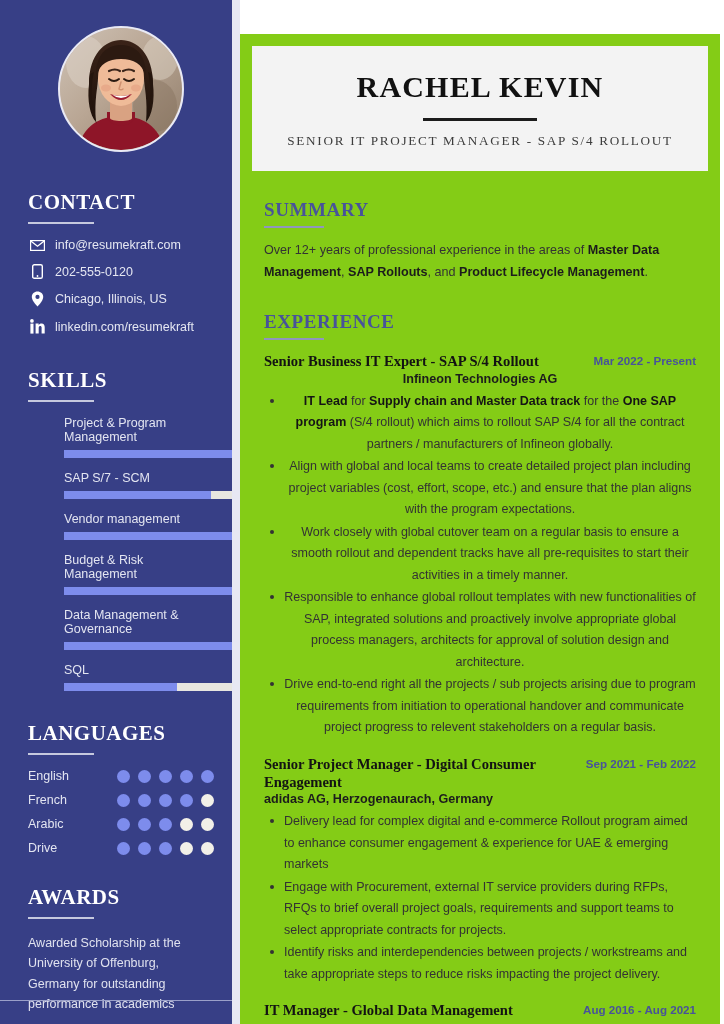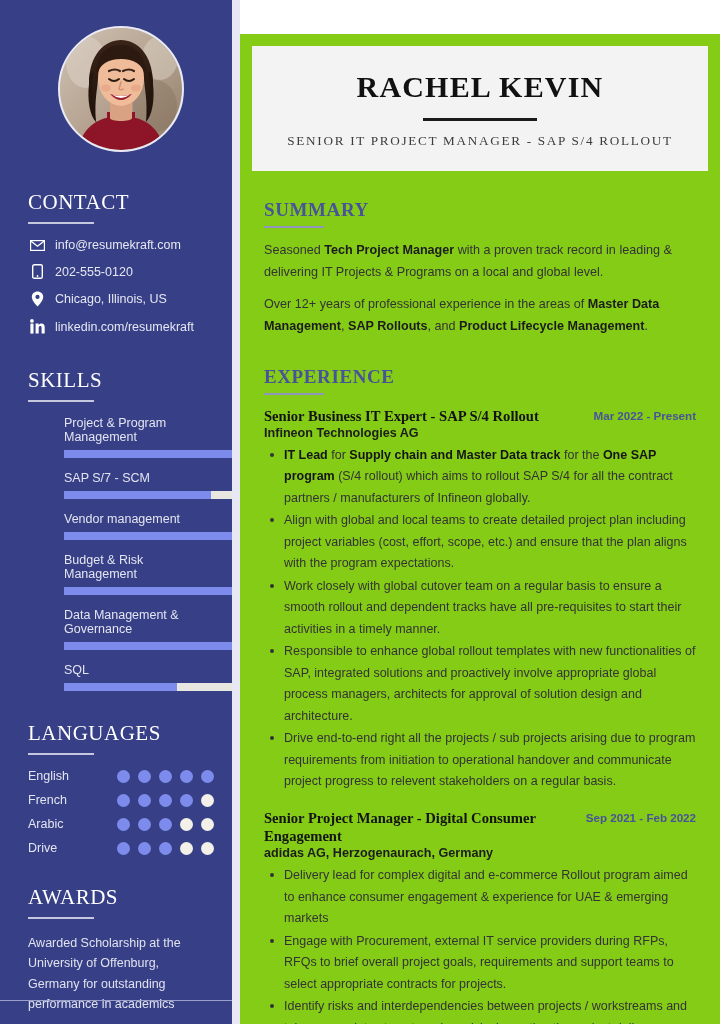--- a/index.html
+++ b/index.html
@@ -46,21 +46,21 @@
     border-radius: 50%;
     border: 2px solid #e9eaf5;
     overflow: hidden;
     position: relative;
     background: #c9b8ad;
   }
   .photo svg { display: block; width: 100%; height: 100%; }
 
   .side-heading {
     font-family: "Liberation Serif", serif;
-    font-weight: normal;
+    font-weight: bold;
     font-size: 21px;
     letter-spacing: 0.5px;
     color: #ffffff;
     margin: 0 0 7px 0;
   }
   .side-rule {
     width: 66px;
     height: 2px;
     background: #c6c9de;
     margin-bottom: 14px;
@@ -197,21 +197,21 @@
   }
   .summary-p {
     font-size: 12.6px;
     line-height: 1.72;
     color: #333333;
     margin: 0 0 11px 0;
   }
   .summary-p b { color: #1c1c1c; font-weight: bold; }
 
   .exp-entry { margin-top: 16px; }
-  .exp-entry:first-of-type { margin-top: 0; }
+  .exp-entry:first-of-type { margin-top: 0; text-align: center; }
   .exp-head {
     display: flex;
     justify-content: space-between;
     align-items: flex-start;
   }
   .exp-role {
     font-family: "Liberation Serif", serif;
     font-weight: bold;
     font-size: 14.6px;
     color: #131313;
@@ -479,21 +479,20 @@
       <div class="name-rule"></div>
       <p class="job-title">SENIOR IT PROJECT MANAGER - SAP S/4 ROLLOUT</p>
     </header>
 
     <div class="main-body">
 
       <section>
         <h2 class="main-heading">SUMMARY</h2>
         <div class="main-rule"></div>
         <div id="summary-body">
-            <p class="summary-p">Seasoned <b>Tech Project Manager</b> with a proven track record in leading &amp; delivering IT Projects &amp; Programs on a local and global level.</p>
             <p class="summary-p">Over 12+ years of professional experience in the areas of <b>Master Data Management</b>, <b>SAP Rollouts</b>, and <b>Product Lifecycle Management</b>.</p>
           </div>
       </section>
 
       <section>
         <h2 class="main-heading">EXPERIENCE</h2>
         <div class="main-rule"></div>
         <div id="experience-list">
             <div class="exp-entry">
               <div class="exp-head">

